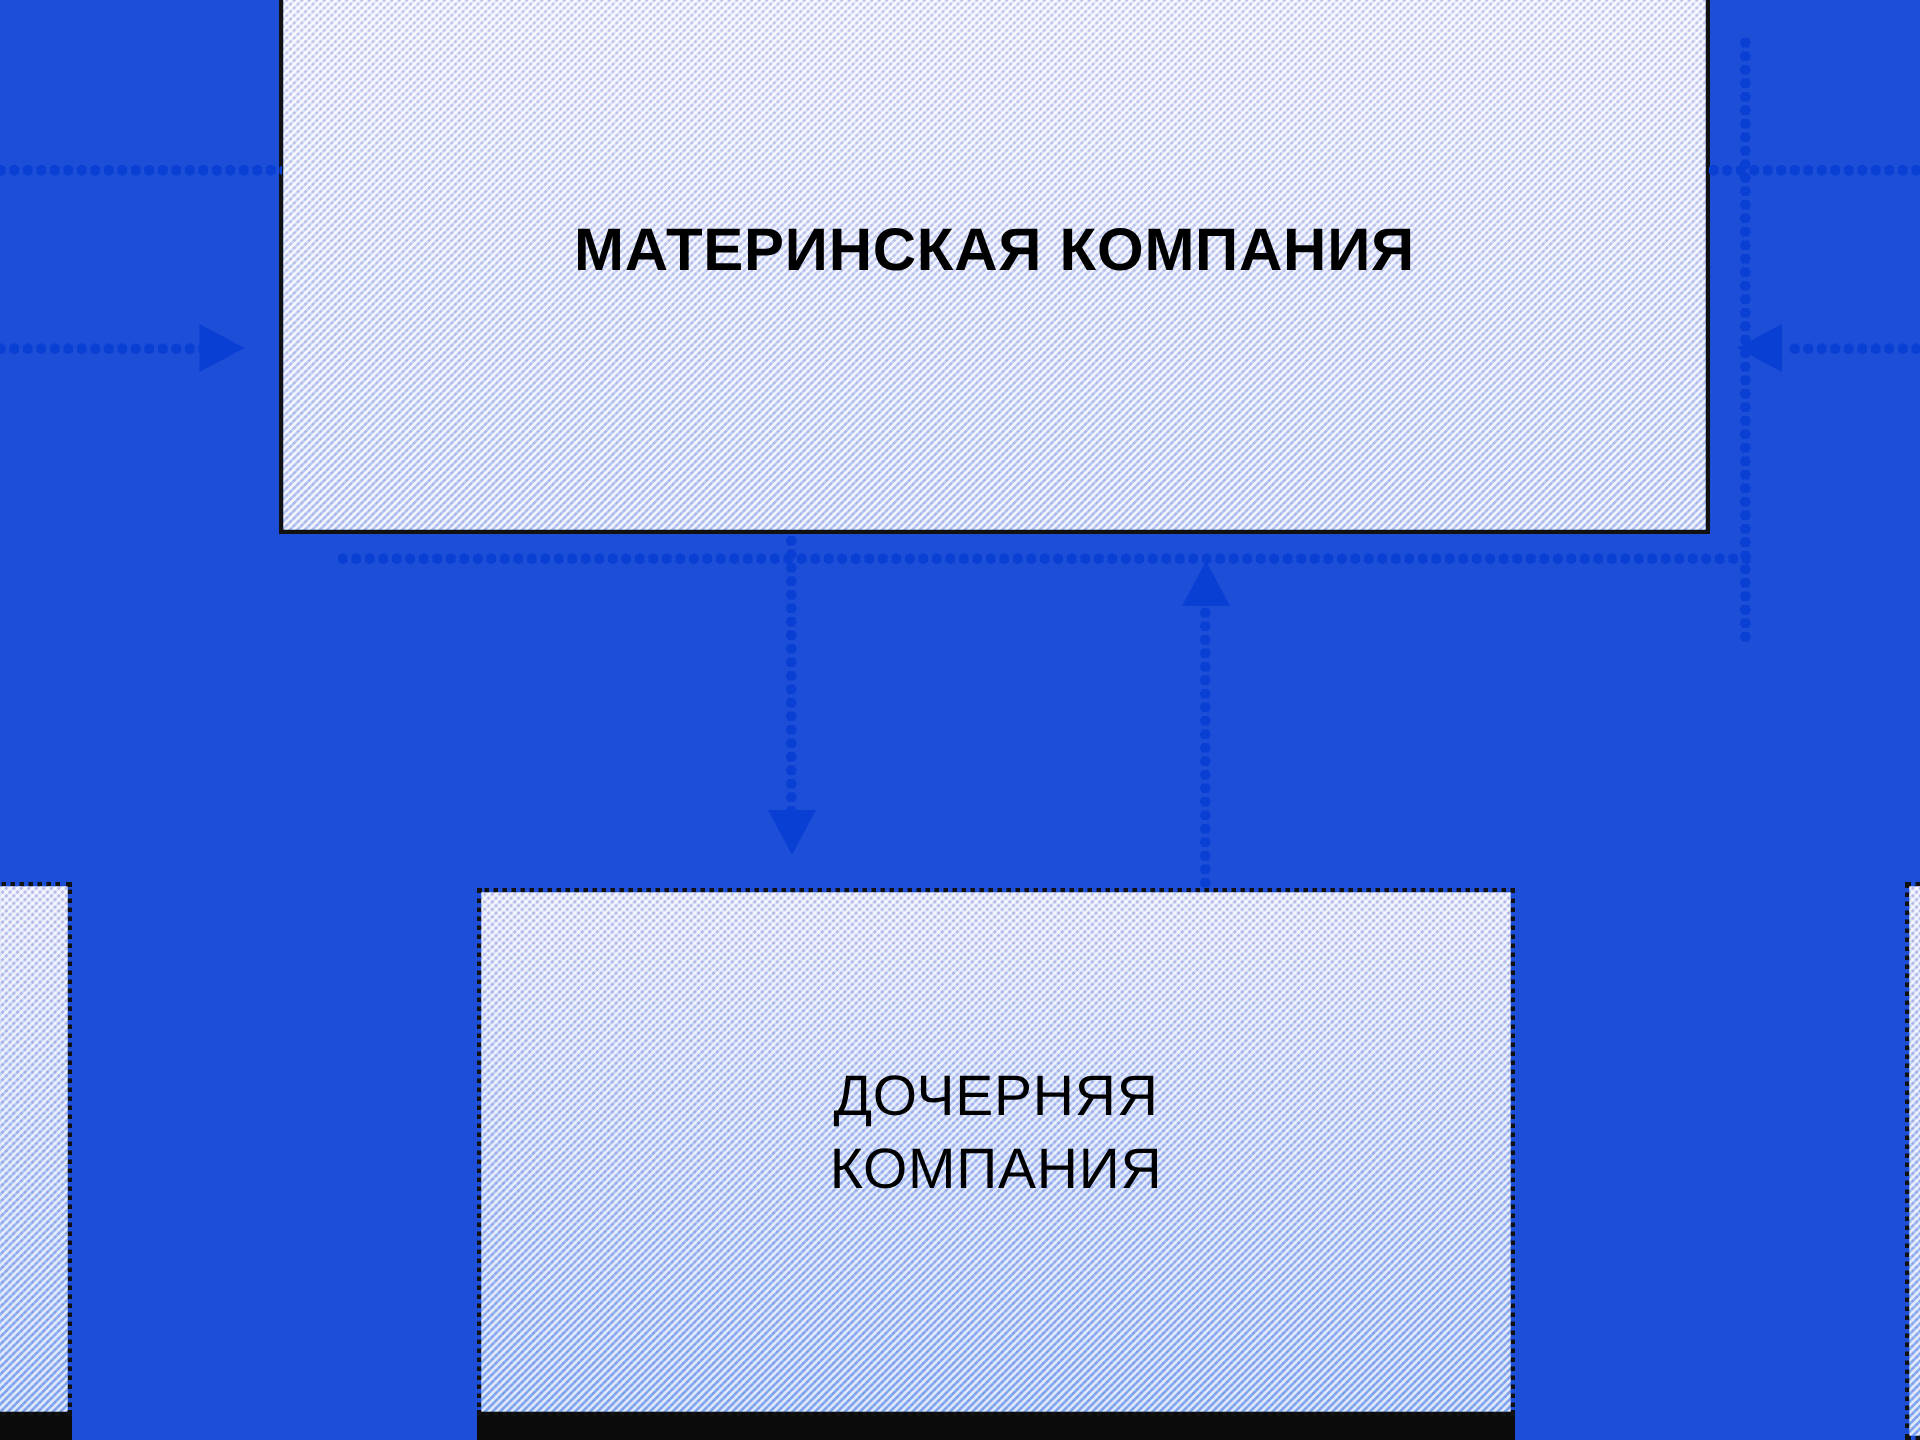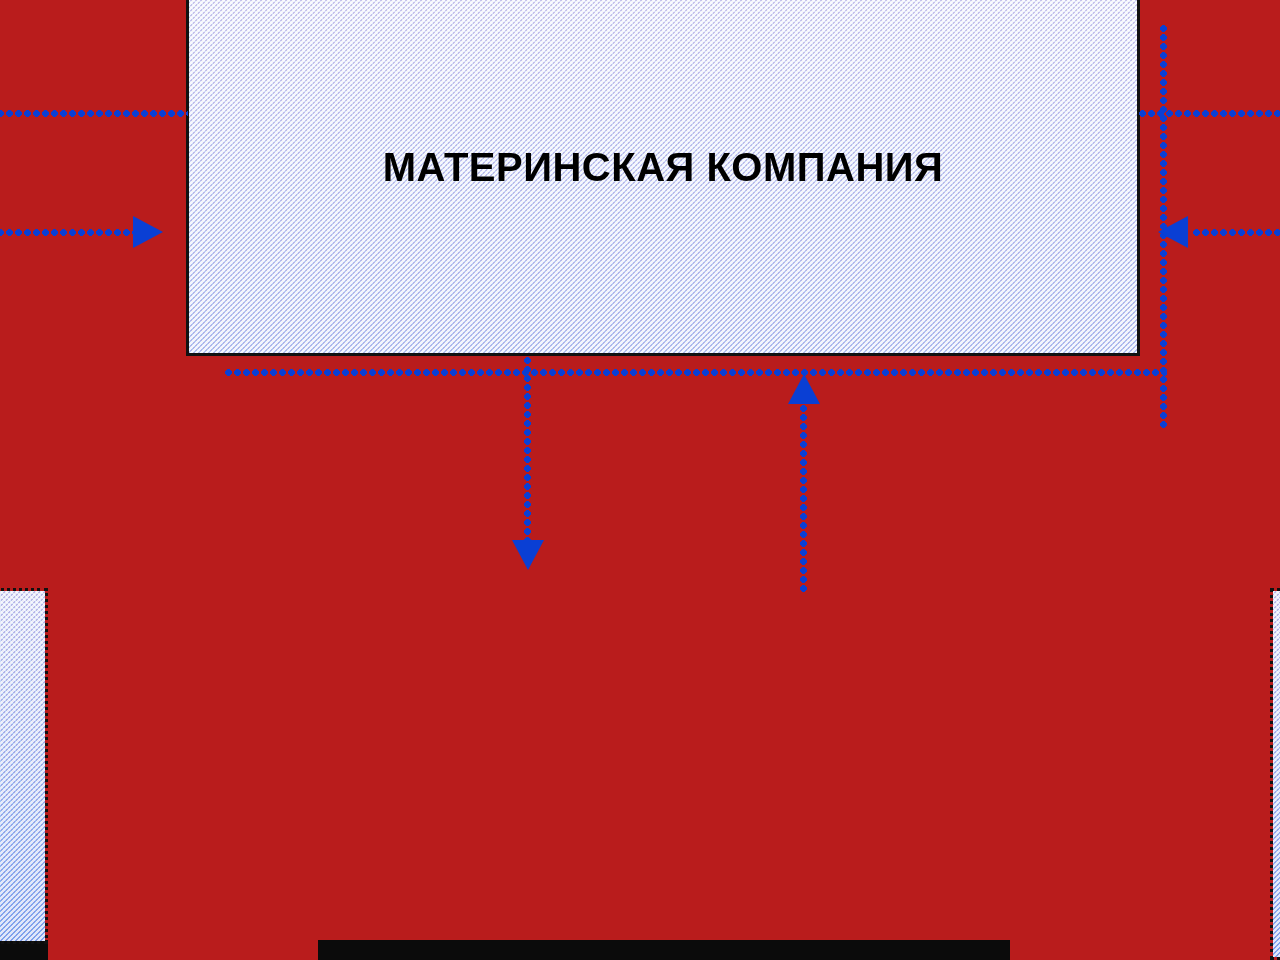--- a/index.html
+++ b/index.html
@@ -7,21 +7,21 @@
     padding: 0;
     background: #ffffff;
   }
   body {
     font-family: "Liberation Sans", sans-serif;
   }
   #canvas {
     position: relative;
     width: 1280px;
     height: 960px;
-    background: #b91c1c;
+    background: #1d4ed8;
     overflow: hidden;
   }
 
   
   .box {
     position: absolute;
     box-sizing: border-box;
   }
 
   
@@ -163,20 +163,25 @@
   <div class="conn h-dot" style="left:1192px; top:229px; width:92px;"></div>
   <div class="arrow arrow-left" style="left:1158px; top:216px;"></div>
 
   <div class="conn v-dot" style="left:524px; top:356px; height:190px;"></div>
   <div class="arrow arrow-down" style="left:512px; top:540px;"></div>
 
   <div class="conn v-dot" style="left:800px; top:404px; height:190px;"></div>
   <div class="arrow arrow-up" style="left:788px; top:374px;"></div>
 
   <div id="subsidiary-shadow"></div>
+  <div class="box" id="subsidiary-box">
+    <div class="tex tex-deep"></div>
+    <div class="box-label" id="subsidiary-label">ДОЧЕРНЯЯ
+КОМПАНИЯ</div>
+  </div>
 
   <div id="left-partial-shadow"></div>
   <div class="box" id="left-partial-box">
     <div class="tex tex-deep"></div>
   </div>
 
   <div class="box" id="right-partial-box">
     <div class="tex tex-deep"></div>
   </div>
 

